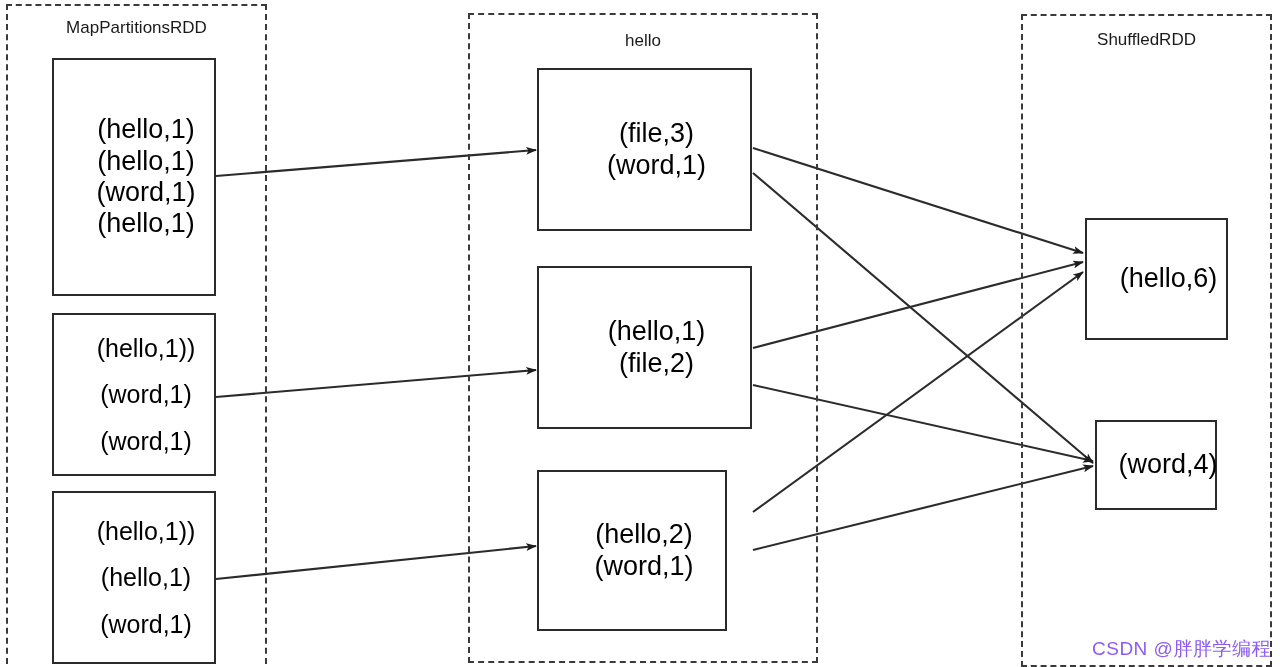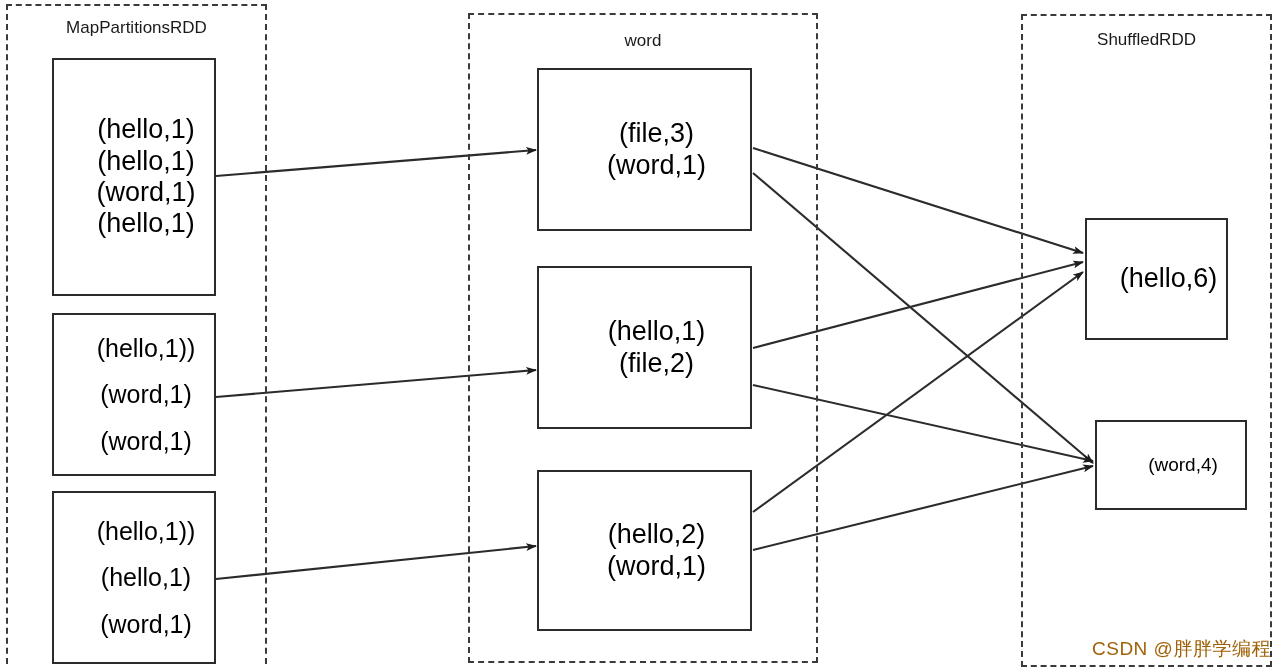--- a/index.html
+++ b/index.html
@@ -57,21 +57,21 @@
   .node .line {
     display: block;
     white-space: nowrap;
     text-align: center;
   }
   .node.tight .line { line-height: 1.16; }
   .node.loose .line { line-height: 1.85; }
   .watermark {
     position: absolute;
     font-size: 19px;
-    color: #a16207;
+    color: #8b5cf6;
     font-family: "Liberation Sans", sans-serif;
     white-space: nowrap;
     letter-spacing: 0.5px;
   }
 </style>
 </head>
 <body>
 
 <div id="canvas">
 
@@ -93,21 +93,21 @@
         <line x1="753" y1="550" x2="1093" y2="466" stroke="#2b2b2b" stroke-width="2.1" marker-end="url(#arrowhead)"></line>
       </g>
   </svg>
 
   <div class="group" style="left:6px; top:4px; width:261px; height:680px;">
   </div>
   <div class="group-title" style="left:6px; top:18px; width:261px;">MapPartitionsRDD</div>
 
   <div class="group" style="left:468px; top:13px; width:350px; height:650px;">
   </div>
-  <div class="group-title" style="left:468px; top:31px; width:350px;">word</div>
+  <div class="group-title" style="left:468px; top:31px; width:350px;">hello</div>
 
   <div class="group" style="left:1021px; top:14px; width:251px; height:653px;">
   </div>
   <div class="group-title" style="left:1021px; top:30px; width:251px;text-align:center;">ShuffledRDD</div>
 
   <div class="node tight" style="left:52px; top:58px; width:164px; height:238px; font-size:27px;">
     <span class="line">(hello,1)</span>
     <span class="line">(hello,1)</span>
     <span class="line">(word,1)</span>
     <span class="line">(hello,1)</span>
@@ -128,28 +128,28 @@
   <div class="node tight" style="left:537px; top:68px; width:215px; height:163px; font-size:27px;">
     <span class="line">(file,3)</span>
     <span class="line">(word,1)</span>
   </div>
 
   <div class="node tight" style="left:537px; top:266px; width:215px; height:163px; font-size:27px;">
     <span class="line">(hello,1)</span>
     <span class="line">(file,2)</span>
   </div>
 
-  <div class="node tight" style="left:537px; top:470px; width:215px; height:161px; font-size:27px;">
+  <div class="node tight" style="left:537px; top:470px; width:190px; height:161px; font-size:27px;">
     <span class="line">(hello,2)</span>
     <span class="line">(word,1)</span>
   </div>
 
   <div class="node tight" style="left:1085px; top:218px; width:143px; height:122px; font-size:27px;">
     <span class="line">(hello,6)</span>
   </div>
 
-  <div class="node tight" style="left:1095px; top:420px; width:152px; height:90px; font-size:19px;">
+  <div class="node tight" style="left:1095px; top:420px; width:122px; height:90px; font-size:27px;">
     <span class="line">(word,4)</span>
   </div>
 
   <div class="watermark" style="left:1092px; top:636px;">CSDN @胖胖学编程</div>
 
 </div>
 
 </body></html>

